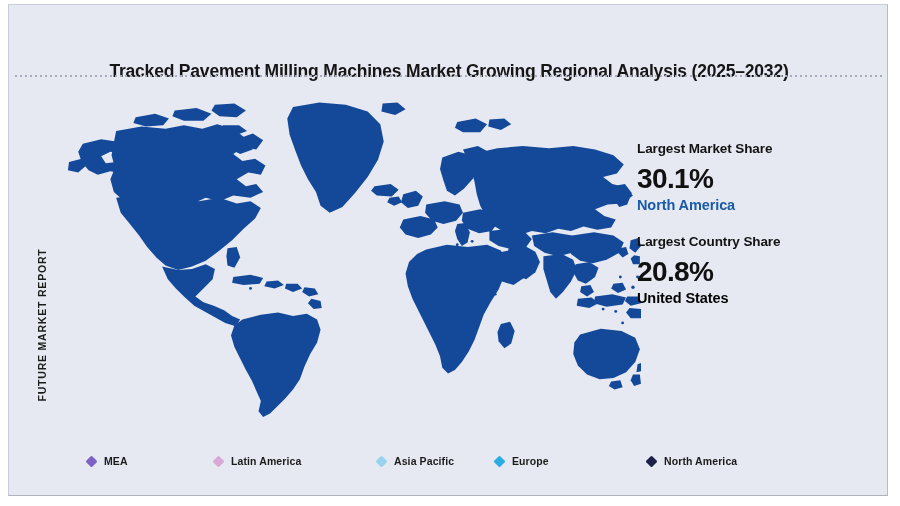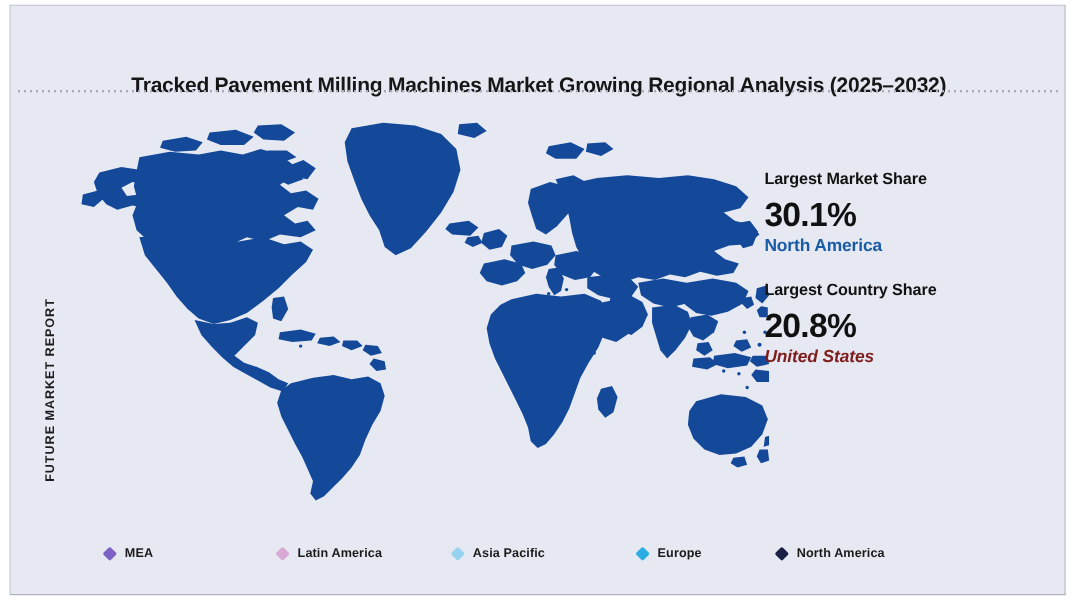--- a/index.html
+++ b/index.html
@@ -299,43 +299,43 @@
 
       <div class="stat-block">
         <div class="stat-label">Largest Market Share</div>
         <div class="stat-value">30.1%</div>
         <div class="stat-sub" style="color: rgb(26, 91, 166);">North America</div>
       </div>
 
       <div class="stat-block">
         <div class="stat-label">Largest Country Share</div>
         <div class="stat-value">20.8%</div>
-        <div class="stat-sub" style="color: #7f1d1d; font-style: italic;">United States</div>
+        <div class="stat-sub" style="color: #000000;">United States</div>
       </div>
 
     </div>
 
     <div class="legend">
 
       <div class="legend-item" style="left: 0px;">
         <span class="legend-marker" style="background: rgb(123, 98, 196);"></span>
         <span class="legend-text">MEA</span>
       </div>
 
-      <div class="legend-item" style="left: 144px;">
+      <div class="legend-item" style="left: 127px;">
         <span class="legend-marker" style="background: rgb(217, 169, 214);"></span>
         <span class="legend-text">Latin America</span>
       </div>
 
       <div class="legend-item" style="left: 290px; text-align: right;">
         <span class="legend-marker" style="background: rgb(151, 211, 239);"></span>
         <span class="legend-text">Asia Pacific</span>
       </div>
 
-      <div class="legend-item" style="left: 444px; text-align: center;">
+      <div class="legend-item" style="left: 408px; text-align: center;">
         <span class="legend-marker" style="background: rgb(43, 173, 228);"></span>
         <span class="legend-text">Europe</span>
       </div>
 
       <div class="legend-item" style="left: 560px;">
         <span class="legend-marker" style="background: rgb(27, 32, 73);"></span>
         <span class="legend-text">North America</span>
       </div>
 
     </div>

